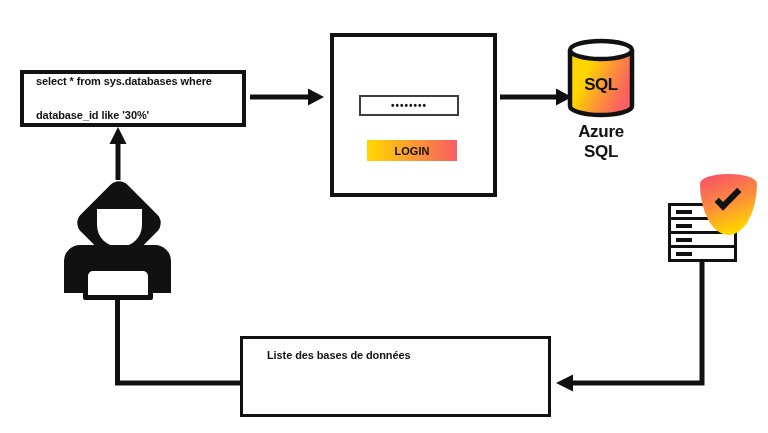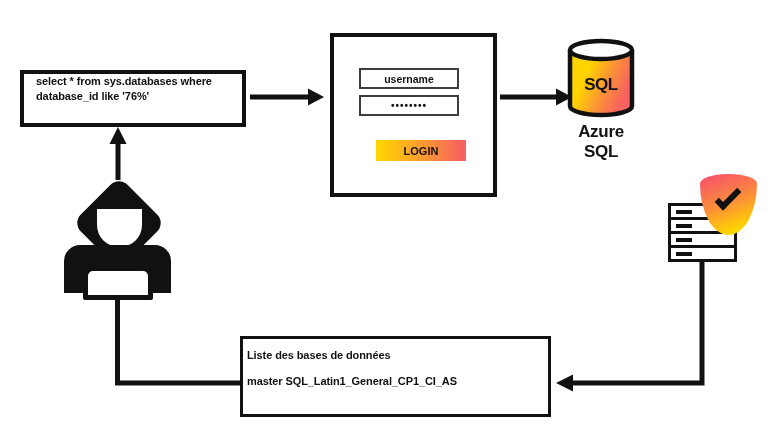--- a/index.html
+++ b/index.html
@@ -11,41 +11,41 @@
 
   
   .connectors{position:absolute;left:0;top:0;width:768px;height:433px;pointer-events:none;z-index:1;}
   .connectors path{fill:none;stroke:var(--ink);stroke-width:5;}
   .connectors polygon{fill:var(--ink);}
 
   
   .node{position:absolute;background:#fff;z-index:2;}
 
   .query-box{left:20px;top:70px;width:226px;height:57px;border:4px solid var(--ink);
-    display:flex;flex-direction:column;justify-content:flex-start;padding-left:12px;
+    display:flex;flex-direction:column;justify-content:space-between;padding-left:12px;
     font-size:11px;font-weight:600;line-height:15px;letter-spacing:-.1px;}
 
   .login-box{left:330px;top:33px;width:167px;height:164px;border:4px solid var(--ink);}
   .field{position:absolute;left:25px;width:100px;height:21px;border:2px solid #3d3d3d;background:#fff;
     display:flex;align-items:center;justify-content:center;font-size:10.5px;font-weight:600;}
   .field.username{top:31px;}
   .field.password{top:58px;font-size:10px;letter-spacing:1px;}
   .login-btn{position:absolute;left:33px;top:103px;width:90px;height:21px;border:none;
     background:linear-gradient(90deg,var(--yellow) 4%, var(--orange) 62%, var(--red) 96%);
     display:flex;align-items:center;justify-content:center;
-    font-size:11px;font-weight:700;color:var(--ink);font-family:"Liberation Sans",sans-serif;cursor:pointer;margin-left:9px;}
+    font-size:11px;font-weight:700;color:var(--ink);font-family:"Liberation Sans",sans-serif;cursor:pointer;}
 
   
   .azure{left:560px;top:38px;width:82px;height:100px;background:transparent;}
   .azure svg{display:block;margin:0 auto;}
   .azure-caption{margin-top:2px;text-align:center;font-size:17px;font-weight:700;letter-spacing:-.3px;}
 
   
   .results-box{left:240px;top:336px;width:311px;height:81px;border:3px solid var(--ink);
-    padding:10px 0 0 4px;font-size:11px;font-weight:600;letter-spacing:-.1px;}
+    padding:10px 0 0 24px;font-size:11px;font-weight:600;letter-spacing:-.1px;}
   .results-title{margin-bottom:13px;}
   .results-row{line-height:15px;}
 
   
   .hacker{left:62px;top:163px;width:110px;height:137px;background:transparent;z-index:2;}
   .hood{position:absolute;left:24px;top:27px;width:66px;height:66px;background:var(--ink);
     border-radius:12px;transform:rotate(45deg);}
   .face{position:absolute;left:35px;top:46px;width:45px;height:38px;background:#fff;
     border-radius:0 0 22px 22px;}
   .shoulders{position:absolute;left:2px;top:82px;width:107px;height:48px;background:var(--ink);
@@ -92,25 +92,24 @@
       <path d="M702,261 L702,383 L572,383"></path>
       <polygon points="556,383 573,374.5 573,391.5"></polygon>
     </g>
     <g>
       <path d="M240,383 L117.5,383 L117.5,298"></path>
     </g>
   </svg>
 
   <div class="node query-box">
     <div>select * from sys.databases where</div>
-    <div>database_id like '76%'</div>
+    <div>database_id like '30%'</div>
   </div>
 
   <div class="node login-box">
-    <div class="field username">username</div>
     <div class="field password">••••••••</div>
     <div class="login-btn">LOGIN</div>
   </div>
 
   <div class="node azure">
     <svg width="68" height="82" viewBox="0 0 68 82">
       <defs>
         <linearGradient id="cylGrad" x1="0" y1="0" x2="1" y2="0.45">
           <stop class="grad-stop-y" offset="0.35"></stop>
           <stop class="grad-stop-o" offset="0.72"></stop>
@@ -137,21 +136,20 @@
     <div class="slat">
         <span class="slat-led"></span>
       </div>
   </div>
   <div class="shield">
     <div class="shield-check"></div>
   </div>
 
   <div class="node results-box">
     <div class="results-title">Liste des bases de données</div>
-    <div class="results-row">master SQL_Latin1_General_CP1_CI_AS</div>
   </div>
 
   <div class="node hacker">
     <div class="hood"></div>
     <div class="face"></div>
     <div class="shoulders"></div>
     <div class="laptop"></div>
   </div>
 
 </div>

